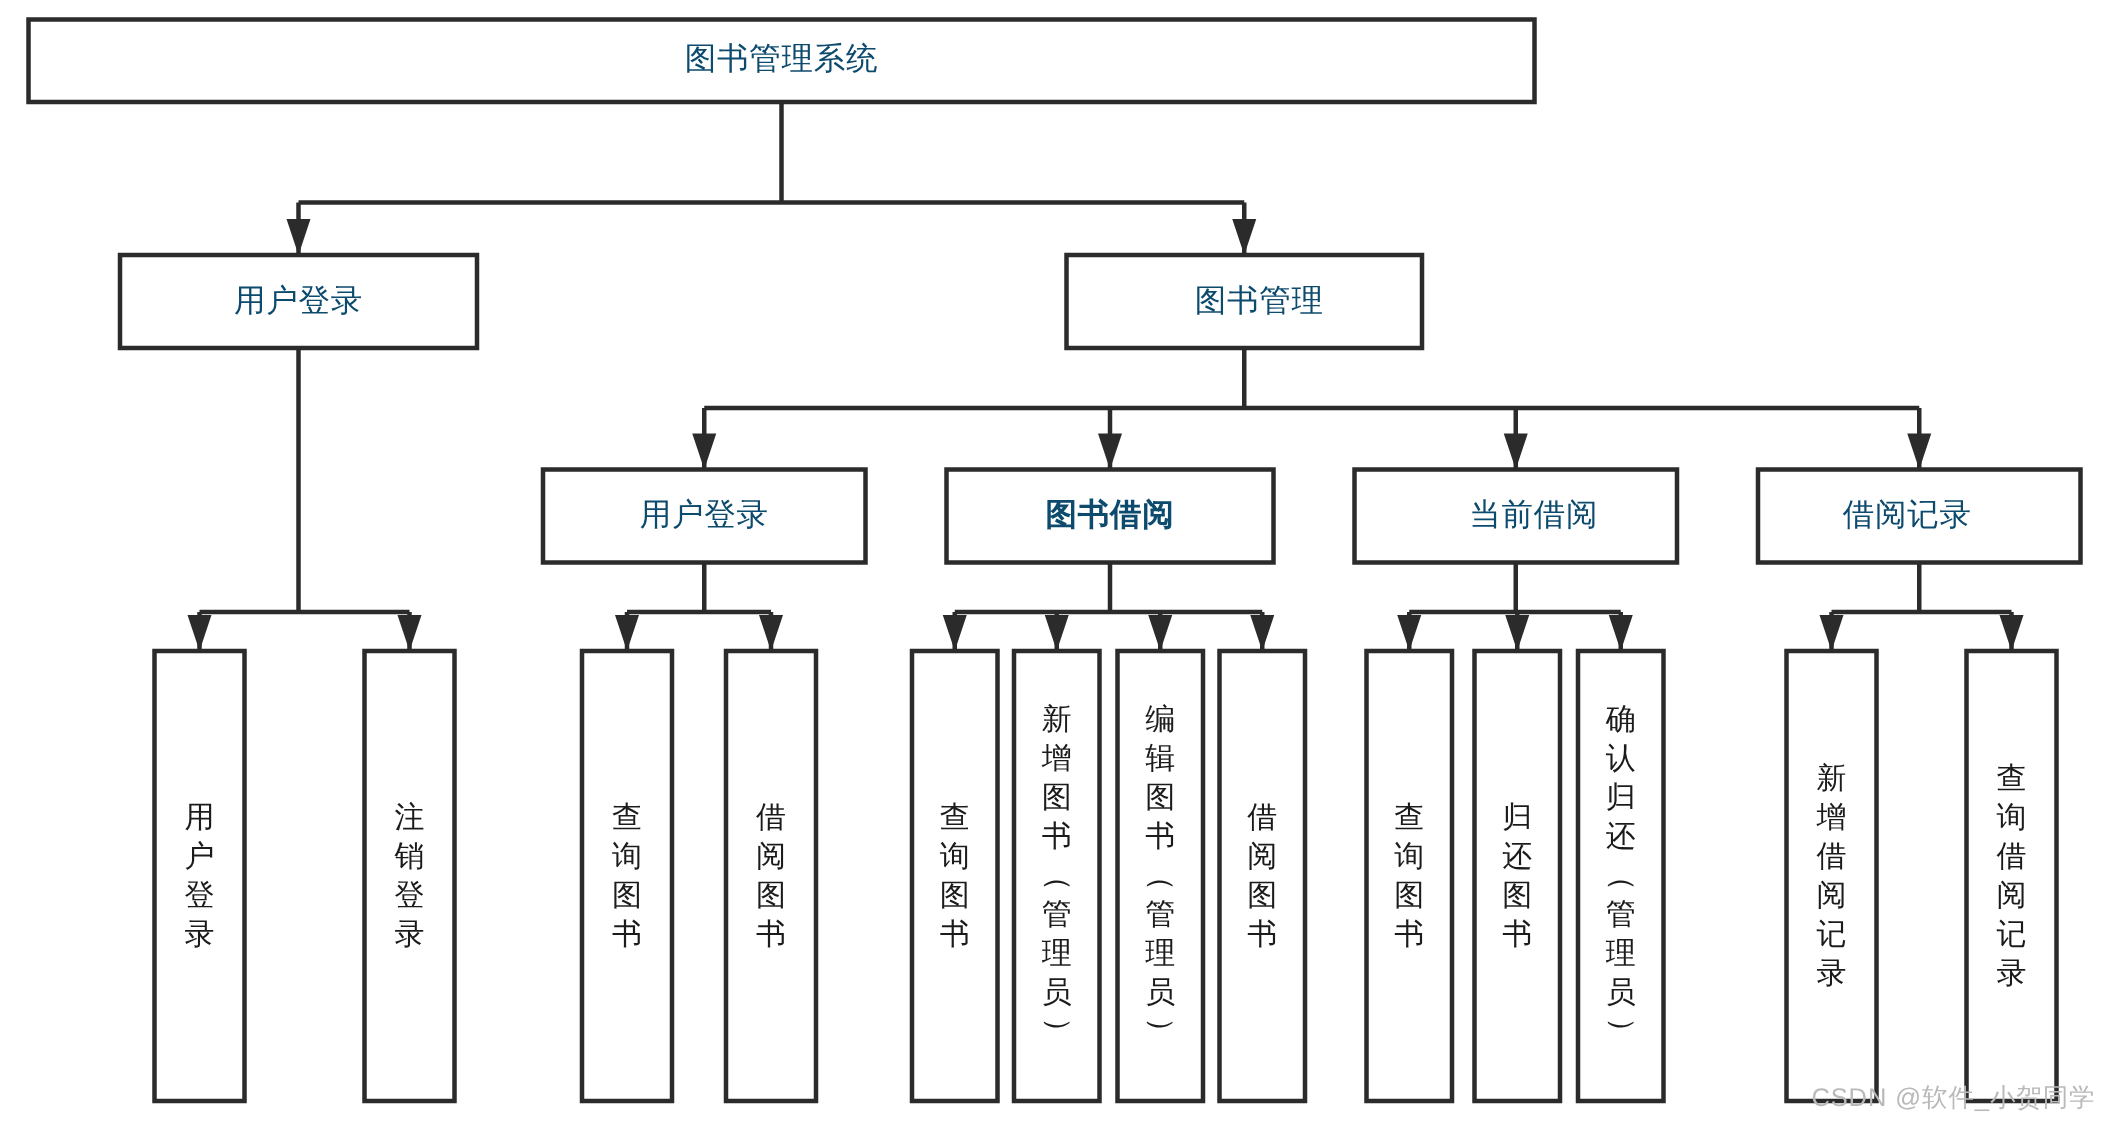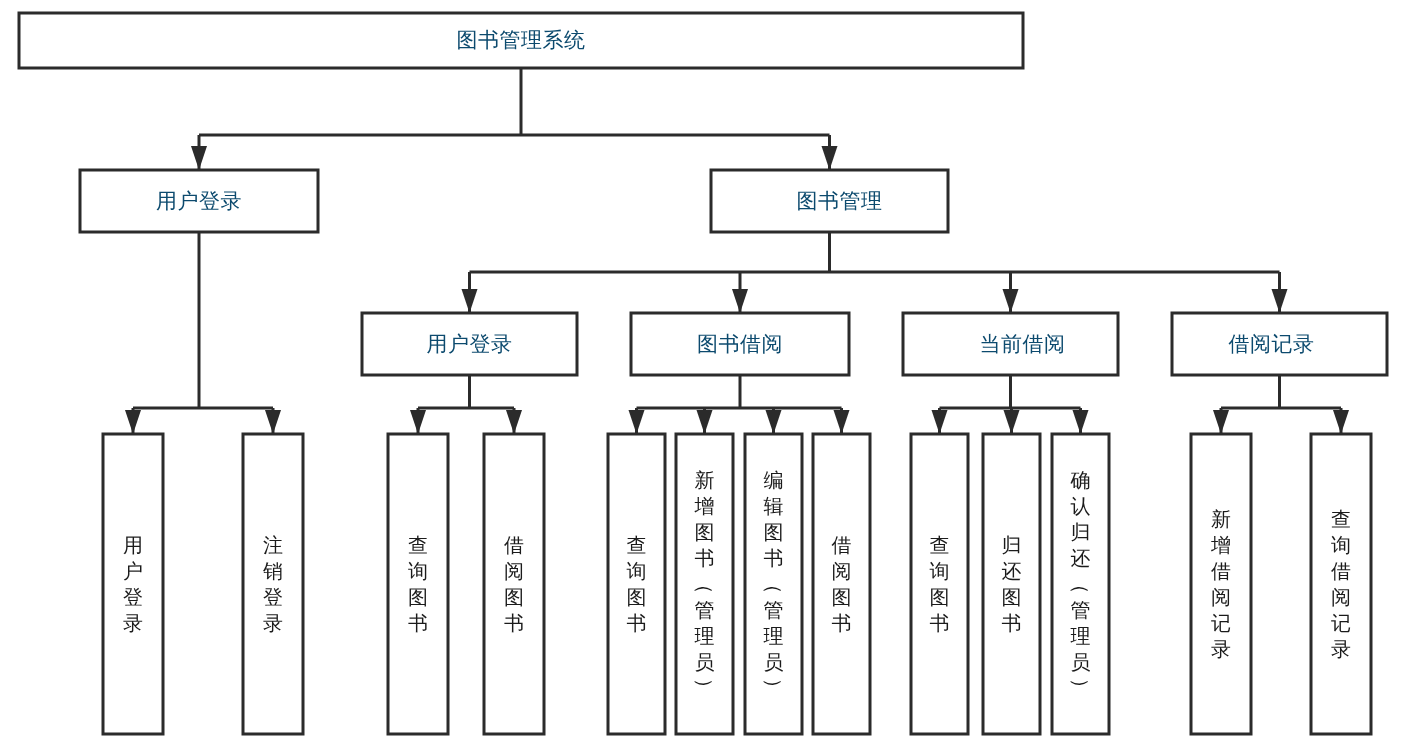--- a/index.html
+++ b/index.html
@@ -167,21 +167,21 @@
         <rect x="1191" y="434" width="60" height="300" class="node-box"></rect>
         <rect x="1311" y="434" width="60" height="300" class="node-box"></rect>
       </g>
   </svg>
 
   <div id="label-layer">
       <div class="node-label-h" style="left: 19px; top: 13px; width: 1004px; height: 55px;">图书管理系统</div>
       <div class="node-label-h" style="left: 80px; top: 170px; width: 238px; height: 62px;">用户登录</div>
       <div class="node-label-h" style="left: 711px; top: 170px; width: 257px; height: 62px;">图书管理</div>
       <div class="node-label-h" style="left: 362px; top: 313px; width: 215px; height: 62px;">用户登录</div>
-      <div class="node-label-h" style="left: 631px; top: 313px; width: 218px; height: 62px;">图书借阅</div>
+      <div class="node-label-h" style="left: 631px; top: 313px; width: 218px; height: 62px; font-weight: bold;">图书借阅</div>
       <div class="node-label-h" style="left: 903px; top: 313px; width: 215px; height: 62px; padding-left: 12px;">当前借阅</div>
       <div class="node-label-h" style="left: 1172px; top: 313px; width: 199px; height: 62px;">借阅记录</div>
       <div class="node-label-v" style="left: 103px; top: 434px; width: 60px; height: 300px;">
         <span class="vchar">用</span>
         <span class="vchar">户</span>
         <span class="vchar">登</span>
         <span class="vchar">录</span>
       </div>
       <div class="node-label-v" style="left: 243px; top: 434px; width: 60px; height: 300px;">
         <span class="vchar">注</span>
@@ -269,13 +269,14 @@
       <div class="node-label-v" style="left: 1311px; top: 434px; width: 60px; height: 300px;">
         <span class="vchar">查</span>
         <span class="vchar">询</span>
         <span class="vchar">借</span>
         <span class="vchar">阅</span>
         <span class="vchar">记</span>
         <span class="vchar">录</span>
       </div>
     </div>
 
+  <div class="watermark">CSDN @软件_小贺同学</div>
 </div>
 
 </body></html>

